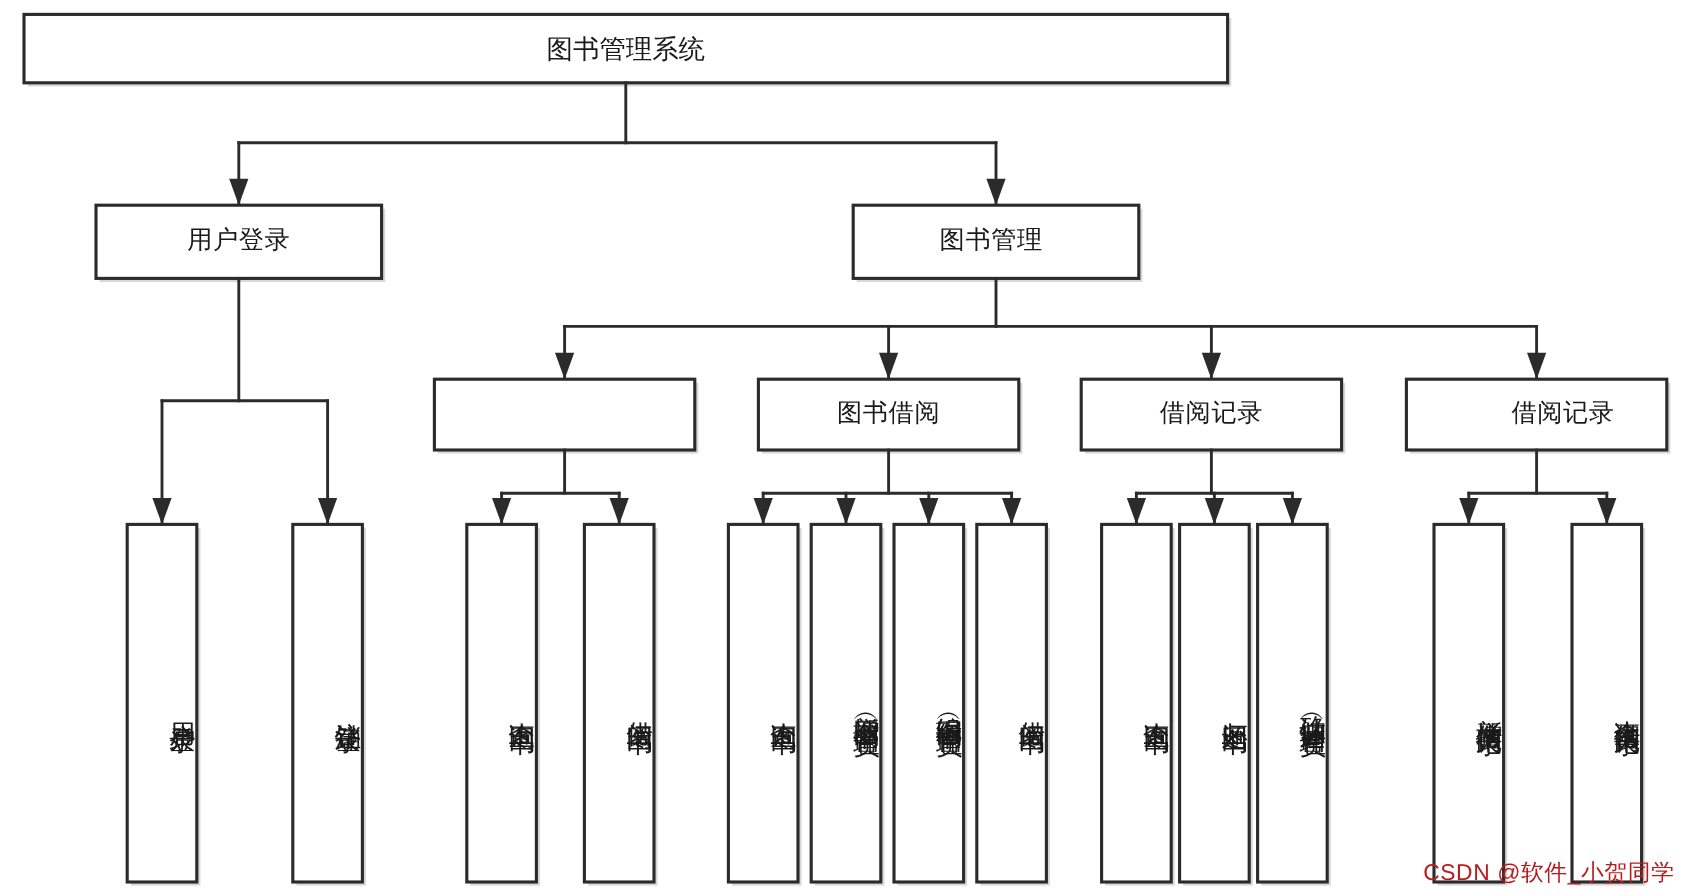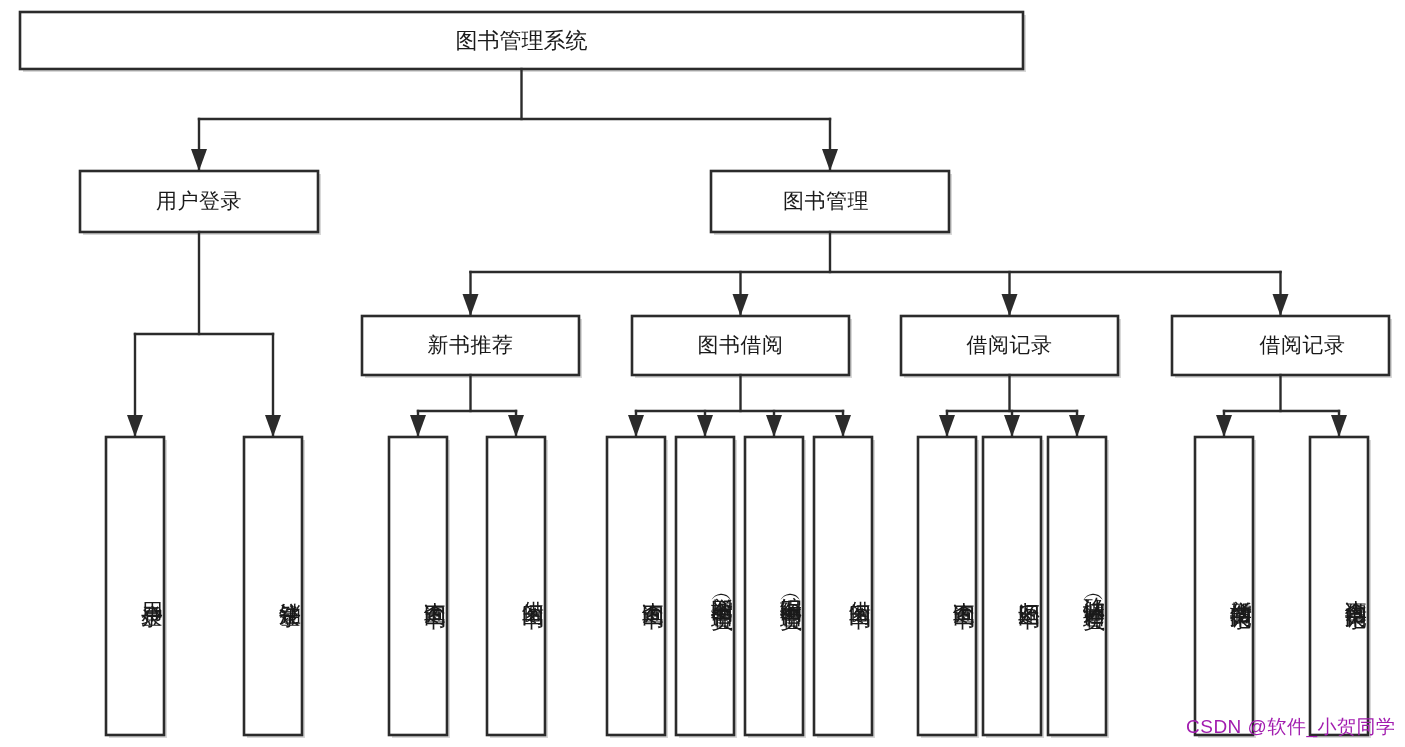--- a/index.html
+++ b/index.html
@@ -70,21 +70,21 @@
     line-height: 1.1;
     letter-spacing: 2px;
     align-items: flex-start;
     padding-top: 4px;
   }
   .watermark {
     position: absolute;
     left: 1186px;
     top: 714px;
     font-size: 19px;
-    color: #a21caf;
+    color: #b91c1c;
     font-family: "Liberation Sans", sans-serif;
     white-space: nowrap;
     letter-spacing: 0.5px;
   }
 </style>
 </head>
 <body>
 
 <div id="diagram-root">
 
@@ -181,21 +181,20 @@
       <polygon points="1216,415 1232,415 1224,437" class="arrowhead"></polygon>
       <line x1="1339" y1="411" x2="1339" y2="436" class="conn"></line>
       <polygon points="1331,415 1347,415 1339,437" class="arrowhead"></polygon>
     </svg>
 
   <div class="node-label root" id="lbl-root" style="left: 20px; top: 12px; width: 1003px; height: 57px;">图书管理系统</div>
 
   <div class="node-label horiz" id="lbl-l1-0" style="left: 80px; top: 171px; width: 238px; height: 61px;">用户登录</div>
   <div class="node-label horiz" id="lbl-l1-1" style="left: 711px; top: 171px; width: 230px; height: 61px;">图书管理</div>
 
-  <div class="node-label horiz" id="lbl-l2-0" style="left: 362px; top: 316px; width: 217px; height: 59px;">新书推荐</div>
   <div class="node-label horiz" id="lbl-l2-1" style="left: 632px; top: 316px; width: 217px; height: 59px;">图书借阅</div>
   <div class="node-label horiz" id="lbl-l2-2" style="left: 901px; top: 316px; width: 217px; height: 59px;">借阅记录</div>
   <div class="node-label horiz" id="lbl-l2-3" style="left: 1172px; top: 316px; width: 261px; height: 59px;">借阅记录</div>
 
   <div class="node-label vert" id="lbl-leaf-0" style="left: 106px; top: 437px; width: 58px; height: 298px;">用户登录</div>
   <div class="node-label vert" id="lbl-leaf-1" style="left: 244px; top: 437px; width: 58px; height: 298px;">注销登录</div>
   <div class="node-label vert" id="lbl-leaf-2" style="left: 389px; top: 437px; width: 58px; height: 298px;">查询图书</div>
   <div class="node-label vert" id="lbl-leaf-3" style="left: 487px; top: 437px; width: 58px; height: 298px;">借阅图书</div>
   <div class="node-label vert" id="lbl-leaf-4" style="left: 607px; top: 437px; width: 58px; height: 298px;">查询图书</div>
   <div class="node-label vert" id="lbl-leaf-5" style="left: 676px; top: 437px; width: 58px; height: 298px;">新增图书（管理员）</div>

